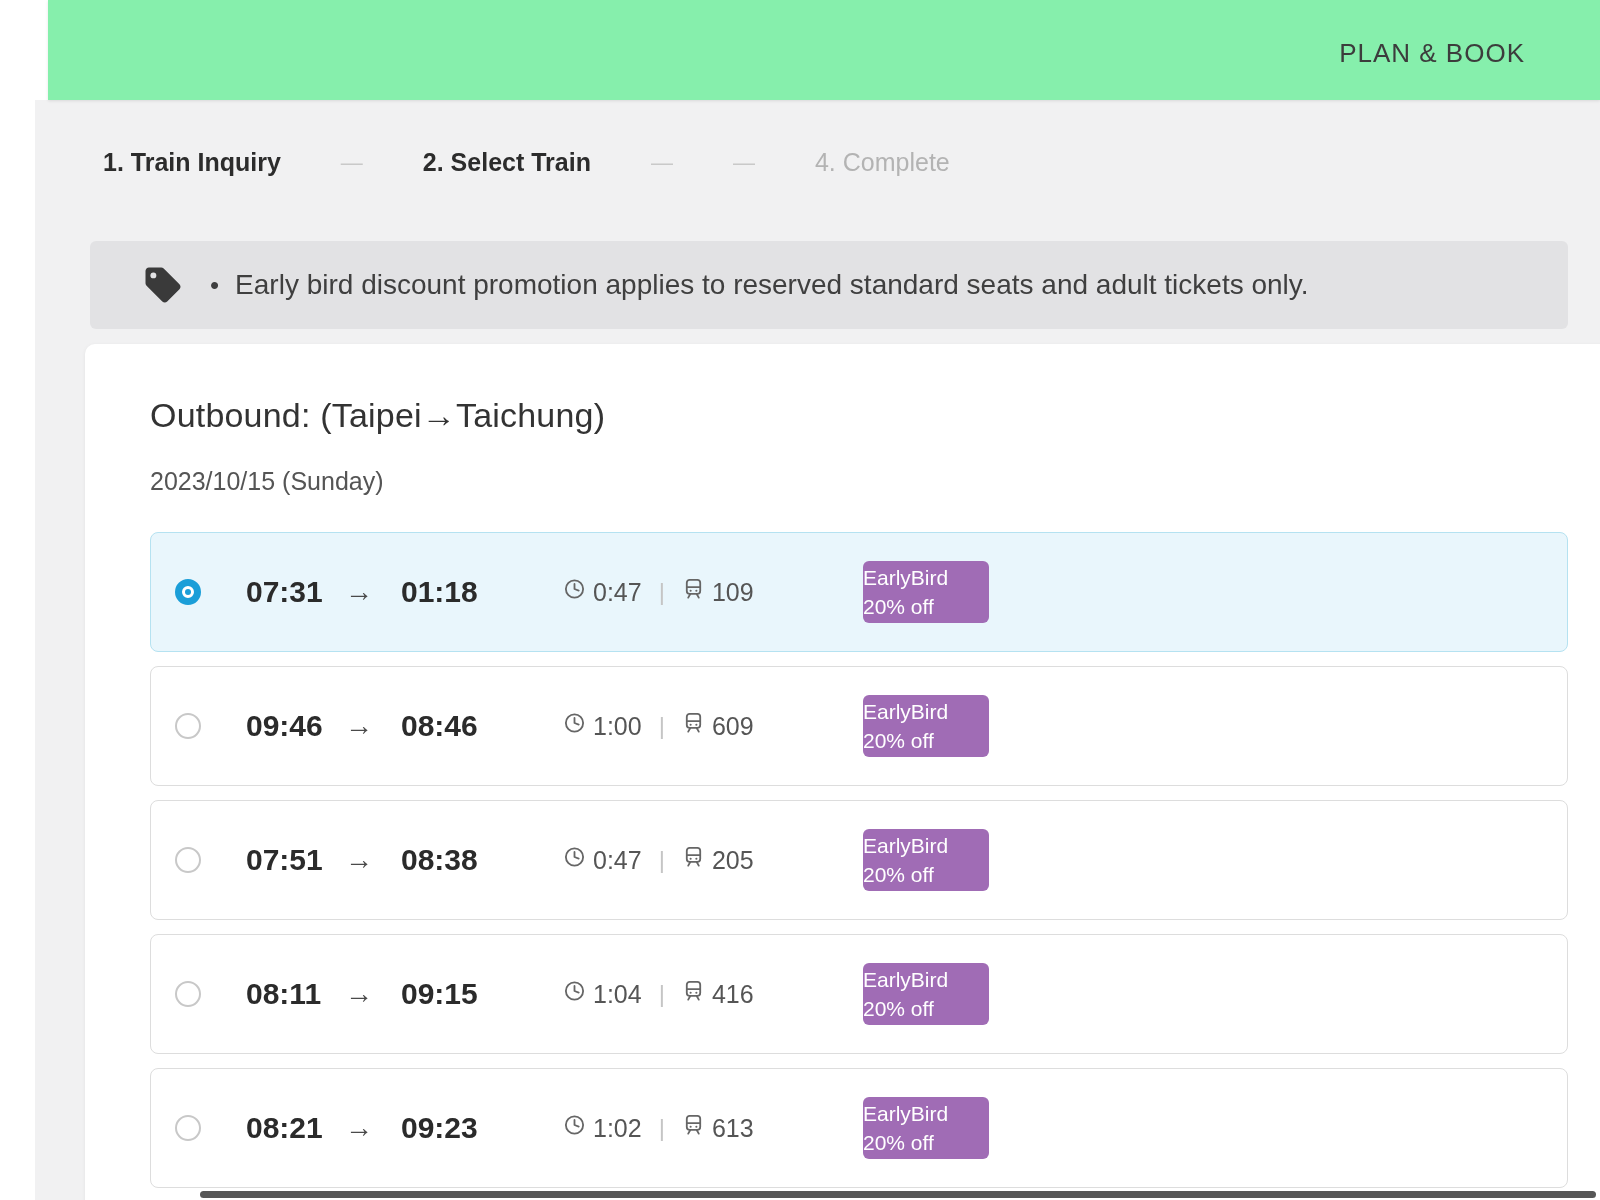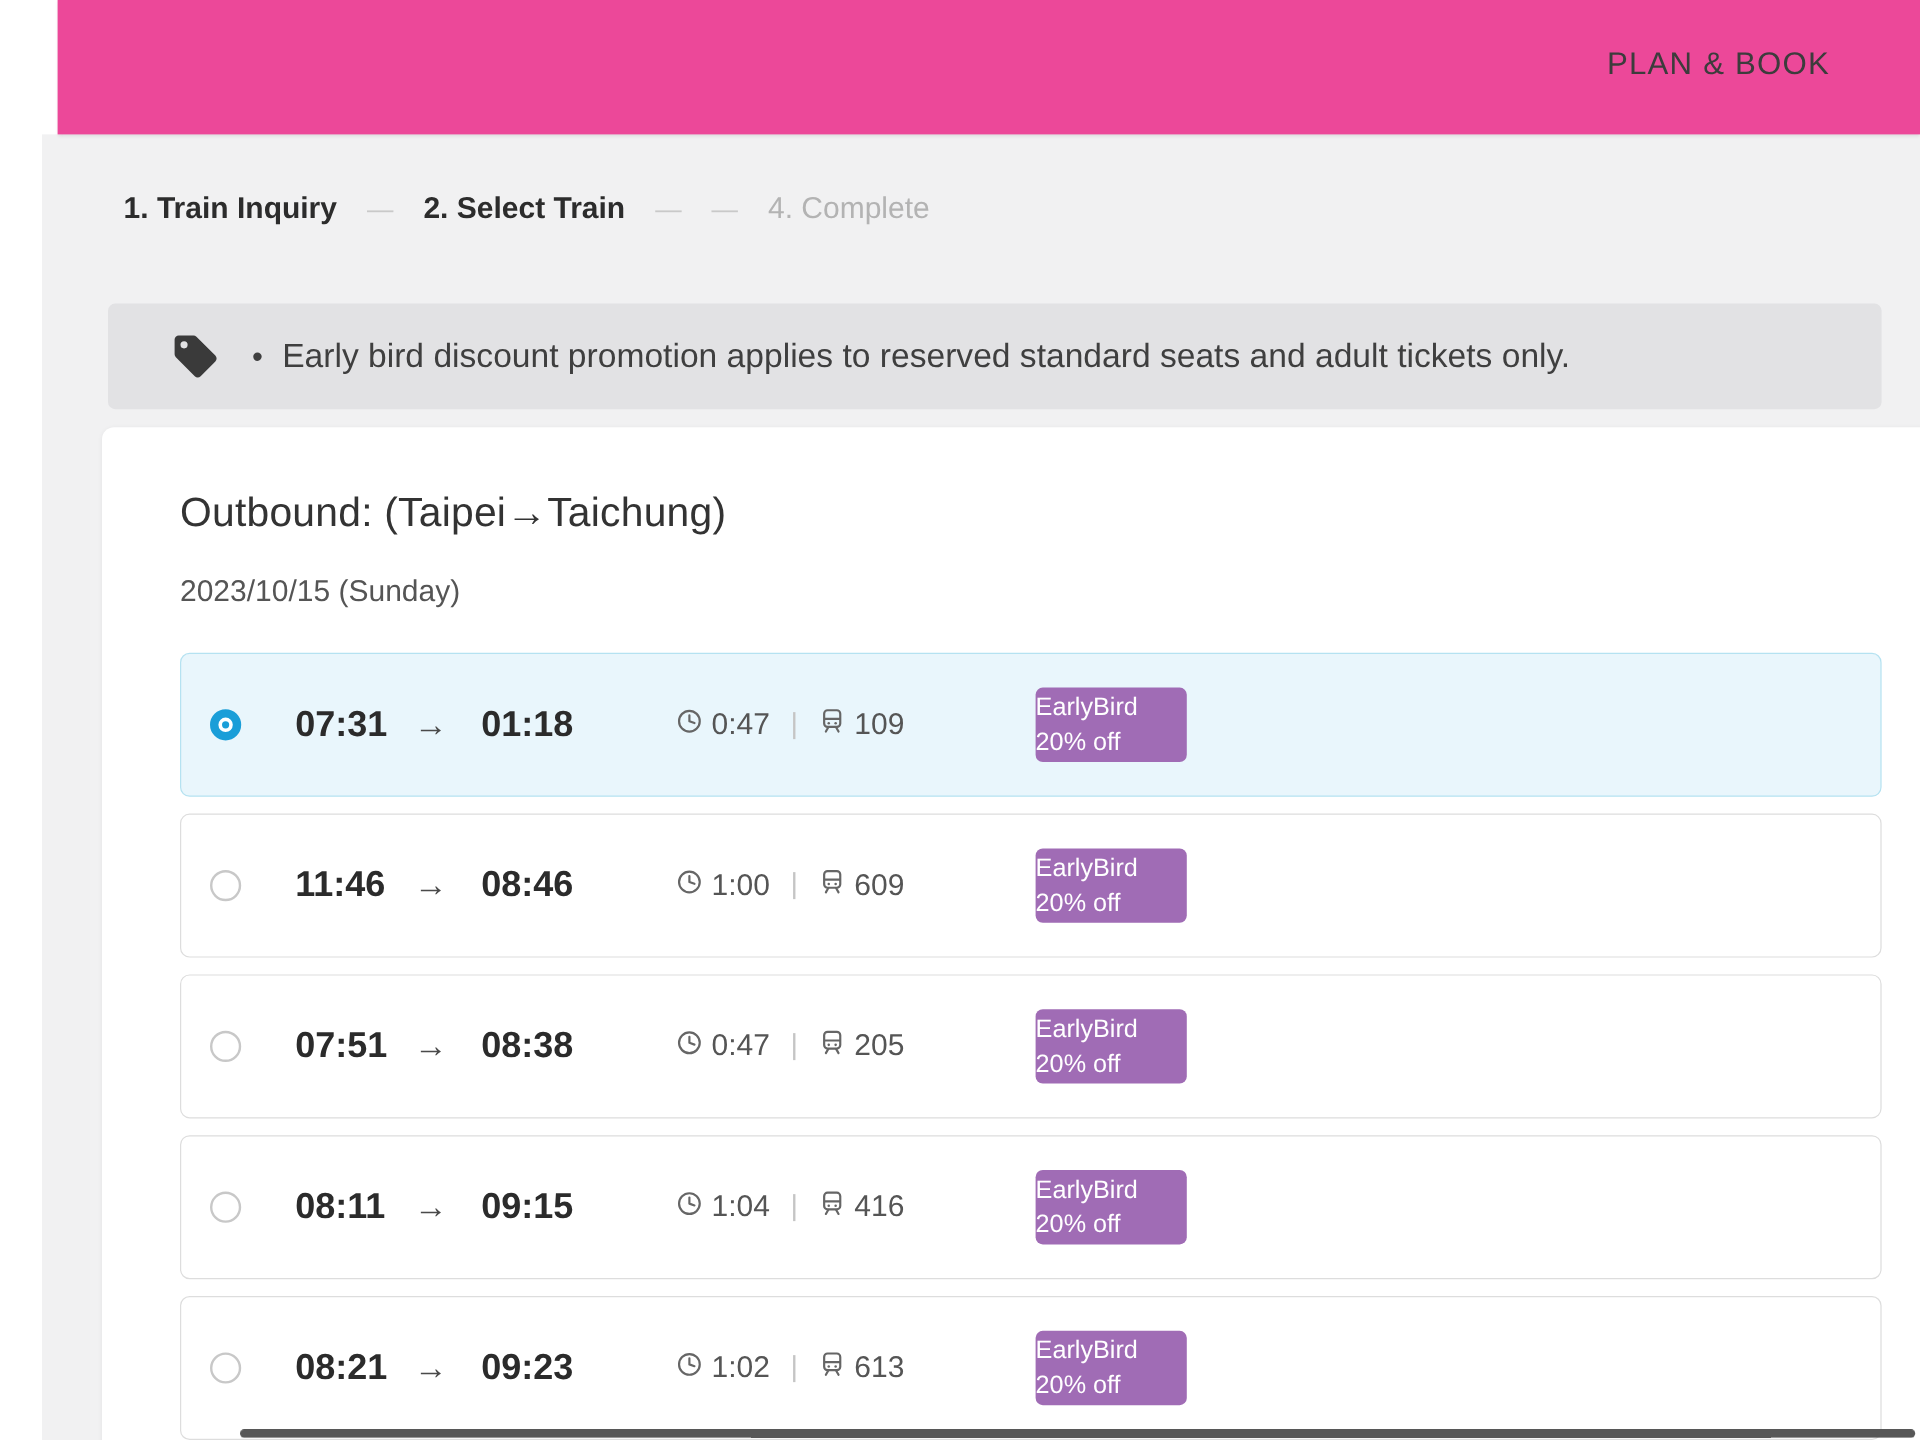--- a/index.html
+++ b/index.html
@@ -13,22 +13,22 @@
   *{box-sizing:border-box;margin:0;padding:0;}
   html,body{width:1600px;height:1200px;overflow:hidden;}
   body{
     font-family:"Liberation Sans","DejaVu Sans",sans-serif;
     background:#ffffff;
     color:#333;
     position:relative;
   }
   
   .top-header{
-    height:112px;
-    background:#ec4899;
+    height:100px;
+    background:#86efac;
     position:relative;
     box-shadow:0 1px 3px rgba(0,0,0,0.10);
     z-index:2;
     margin-left:48px;
   }
   .plan-book{
     position:absolute;
     top:38px;
     right:75px;
     font-size:26px;
@@ -41,21 +41,21 @@
     margin-left:35px;
     background:var(--page_bg);
     min-height:1088px;
     position:relative;
     z-index:1;
   }
   
   .stepper{
     display:flex;
     align-items:center;
-    gap:25px;
+    gap:60px;
     padding-top:48px;
     margin-left:68px;
     font-size:25px;
   }
   .step{color:#b3b3b3;}
   .step.active{color:#2c2c2c;font-weight:bold;cursor:pointer;}
   .step-sep{color:#c9c9c9;font-size:22px;}
   
   .notice{
     margin:64px 32px 0 55px;
@@ -222,21 +222,21 @@
       <span class="train-number">109</span>
     </span>
     <span class="badge">
       <span>EarlyBird</span>
       <span>20% off</span>
     </span>
   </div>
 
   <div class="train-row">
     <span class="radio"></span>
-    <span class="time depart">11:46</span>
+    <span class="time depart">09:46</span>
     <span class="arrow">→</span>
     <span class="time arrive">08:46</span>
     <span class="meta">
       <svg width="23" height="23" viewBox="0 0 24 24">
         <circle cx="12" cy="12" r="9" fill="none" stroke="#666" stroke-width="1.9"></circle>
         <path d="M12 6.8V12l4.4 1.6" fill="none" stroke="#666" stroke-width="1.9" stroke-linecap="round" stroke-linejoin="round"></path>
       </svg>
       <span class="duration-text">1:00</span>
       <span class="pipe">|</span>
       <svg width="23" height="23" viewBox="0 0 24 24">

